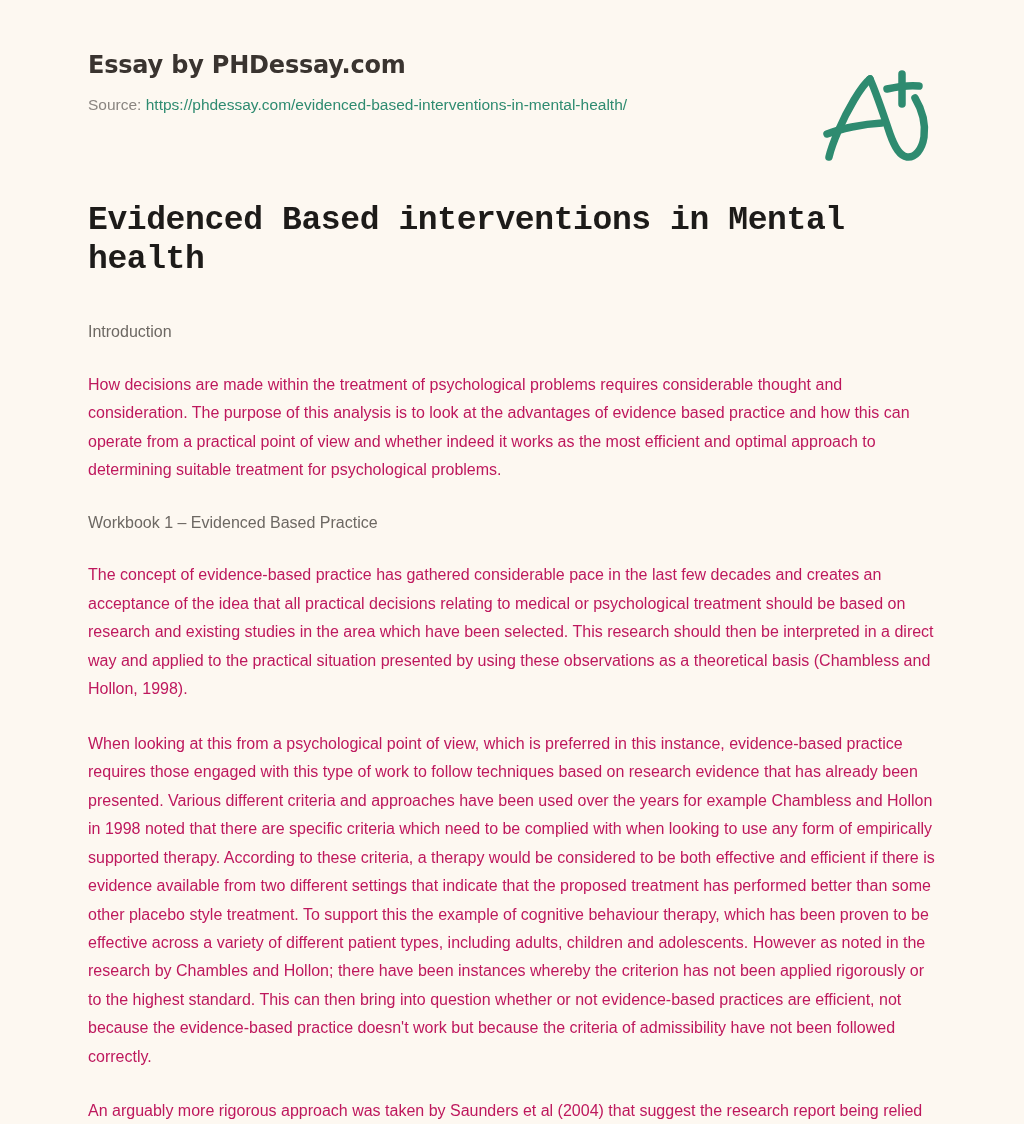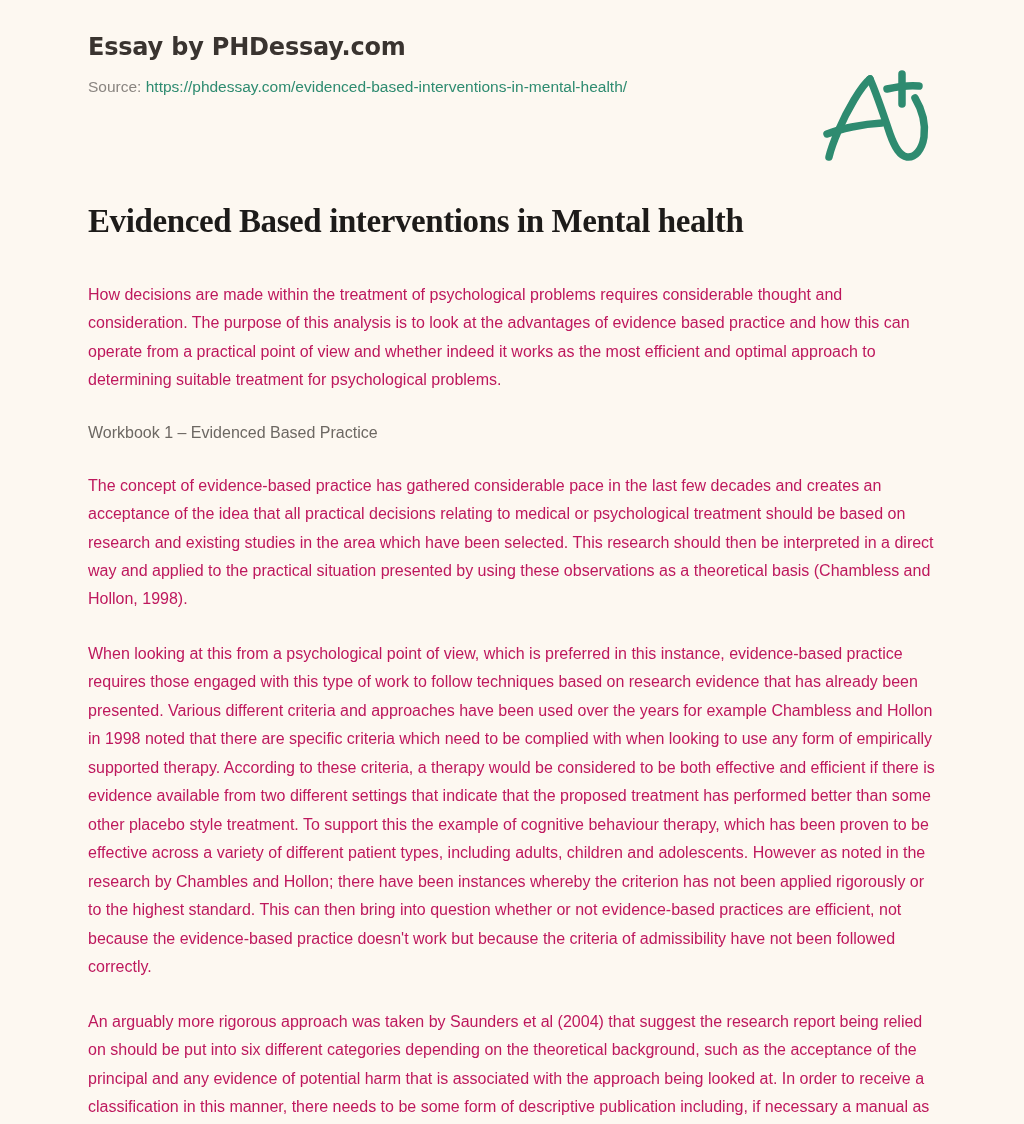--- a/index.html
+++ b/index.html
@@ -20,21 +20,21 @@
     width: 1024px;
     height: 1124px;
     box-sizing: border-box;
     padding: 0 88px;
     overflow: hidden;
   }
 
   
   .masthead {
     position: relative;
-    padding-top: 34px;
+    padding-top: 52px;
     height: 118px;
     box-sizing: border-box;
   }
 
   .brand-line {
     font-family: "DejaVu Sans", sans-serif;
     font-size: 24px;
     font-weight: bold;
     color: #3a3430;
     letter-spacing: -0.2px;
@@ -73,21 +73,21 @@
     width: 120px;
     height: 110px;
   }
 
   
   .article {
     padding-top: 84px;
   }
 
   .article-title {
-    font-family: Liberation Serif, serif;
+    font-family: Liberation Mono, monospace;
     font-size: 33px;
     font-weight: bold;
     color: #1d1b19;
     letter-spacing: -0.4px;
     line-height: 1.18;
     margin: 0 0 40px 0;
   }
 
   .section-head {
     font-family: "Liberation Sans", sans-serif;
@@ -140,20 +140,21 @@
           <path d="M71 31 C80 29 94 27 103 28"></path>
         </g>
       </svg>
     </div>
   </div>
 
   <div class="article">
 
     <h1 class="article-title">Evidenced Based interventions in Mental health</h1>
 
+    <p class="section-head">Introduction</p>
 
     <p class="para">How decisions are made within the treatment of psychological problems requires considerable thought and consideration. The purpose of this analysis is to look at the advantages of evidence based practice and how this can operate from a practical point of view and whether indeed it works as the most efficient and optimal approach to determining suitable treatment for psychological problems.</p>
 
     <p class="section-head">Workbook 1 – Evidenced Based Practice</p>
 
     <p class="para">The concept of evidence-based practice has gathered considerable pace in the last few decades and creates an acceptance of the idea that all practical decisions relating to medical or psychological treatment should be based on research and existing studies in the area which have been selected. This research should then be interpreted in a direct way and applied to the practical situation presented by using these observations as a theoretical basis (Chambless and Hollon, 1998).</p>
 
     <p class="para">When looking at this from a psychological point of view, which is preferred in this instance, evidence-based practice requires those engaged with this type of work to follow techniques based on research evidence that has already been presented. Various different criteria and approaches have been used over the years for example Chambless and Hollon in 1998 noted that there are specific criteria which need to be complied with when looking to use any form of empirically supported therapy. According to these criteria, a therapy would be considered to be both effective and efficient if there is evidence available from two different settings that indicate that the proposed treatment has performed better than some other placebo style treatment. To support this the example of cognitive behaviour therapy, which has been proven to be effective across a variety of different patient types, including adults, children and adolescents. However as noted in the research by Chambles and Hollon; there have been instances whereby the criterion has not been applied rigorously or to the highest standard. This can then bring into question whether or not evidence-based practices are efficient, not because the evidence-based practice doesn't work but because the criteria of admissibility have not been followed correctly.</p>
 
     <p class="para">An arguably more rigorous approach was taken by Saunders et al (2004) that suggest the research report being relied on should be put into six different categories depending on the theoretical background, such as the acceptance of the principal and any evidence of potential harm that is associated with the approach being looked at. In order to receive a classification in this manner, there needs to be some form of descriptive publication including, if necessary a manual as to how the operational aspect of the intervention work. This is arguably a much more rigorous approach as it recognises the various different ways in which evidence based research can then be used in pra</p>

